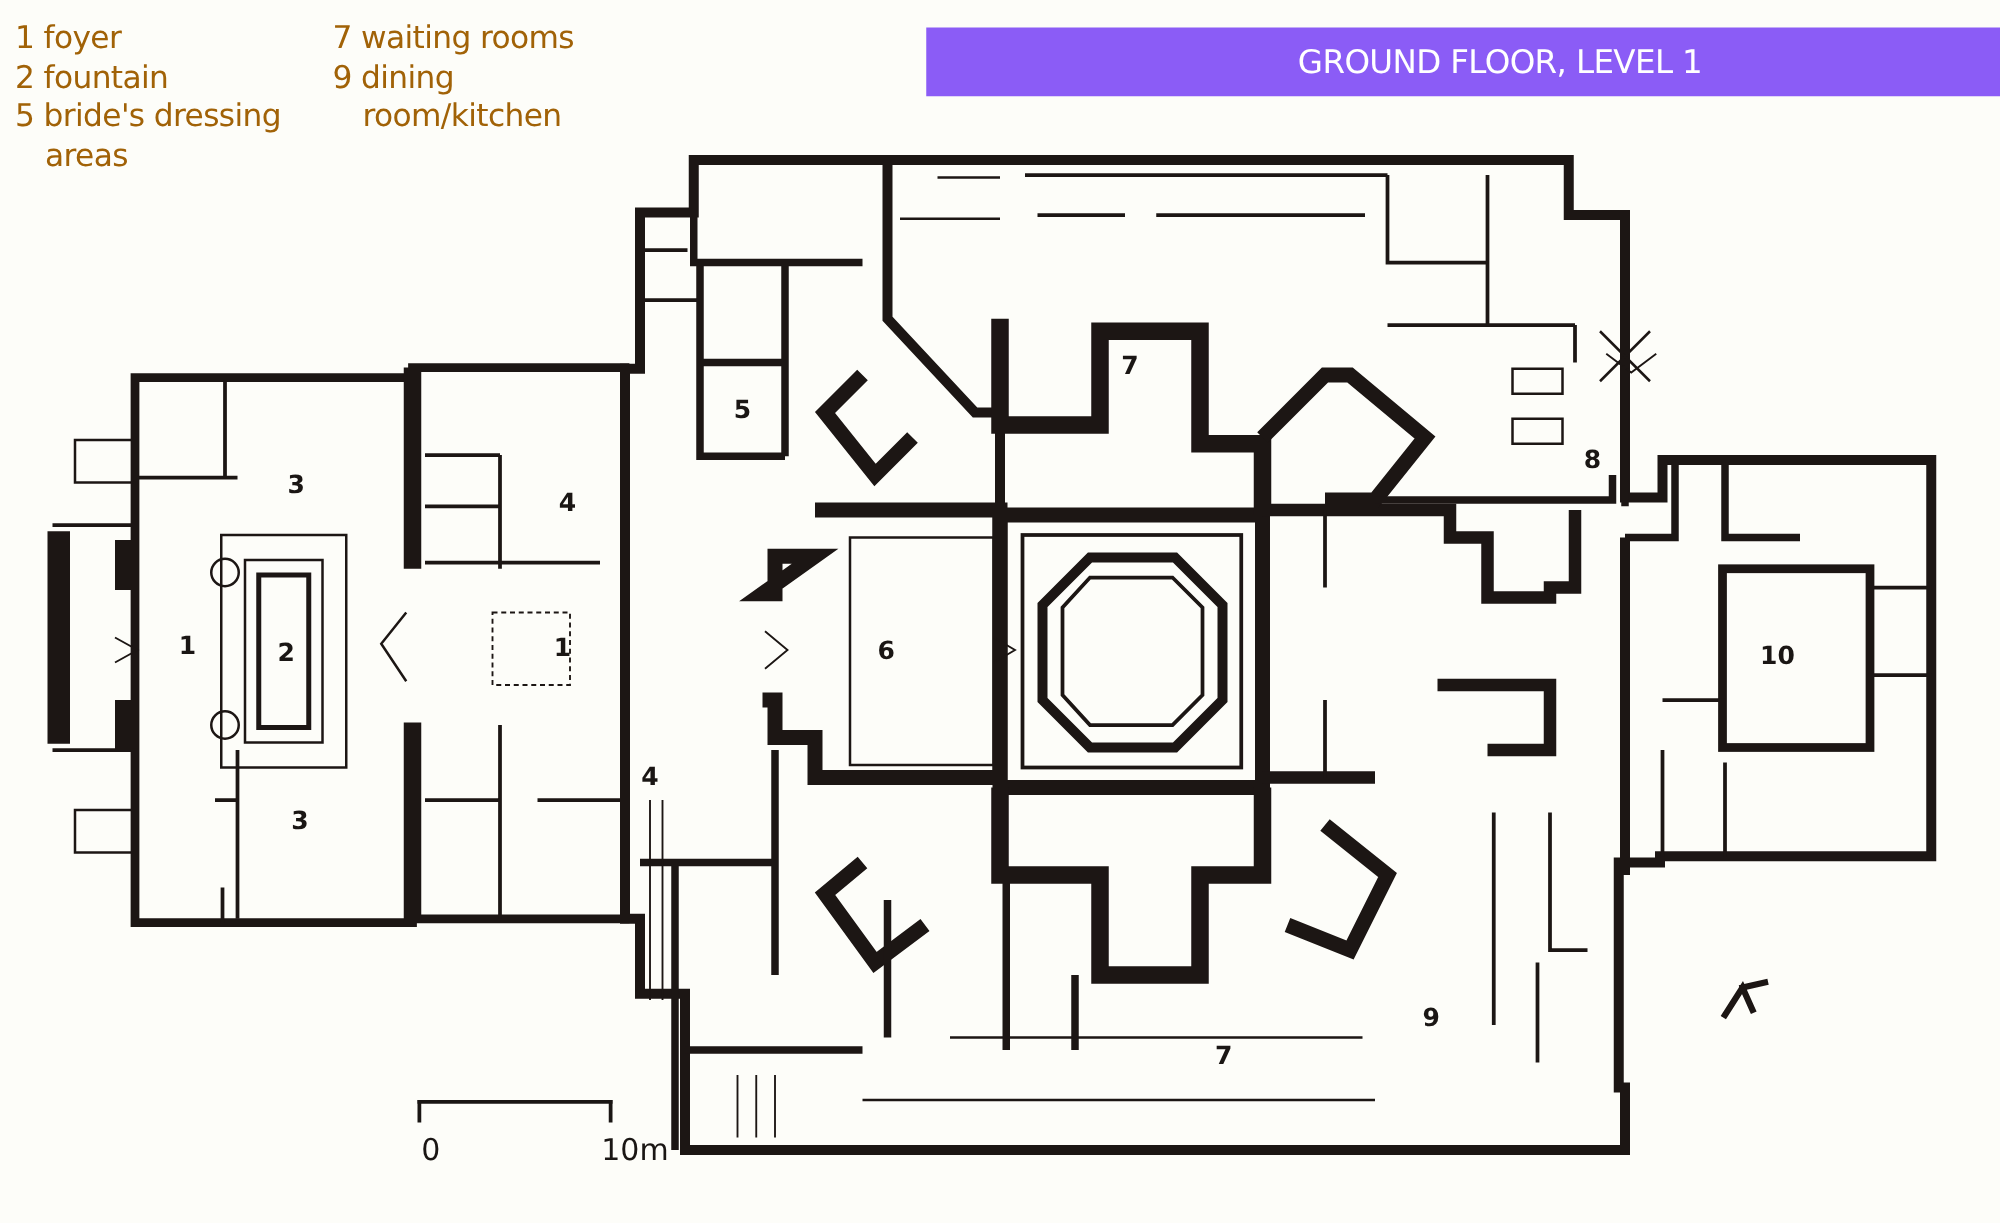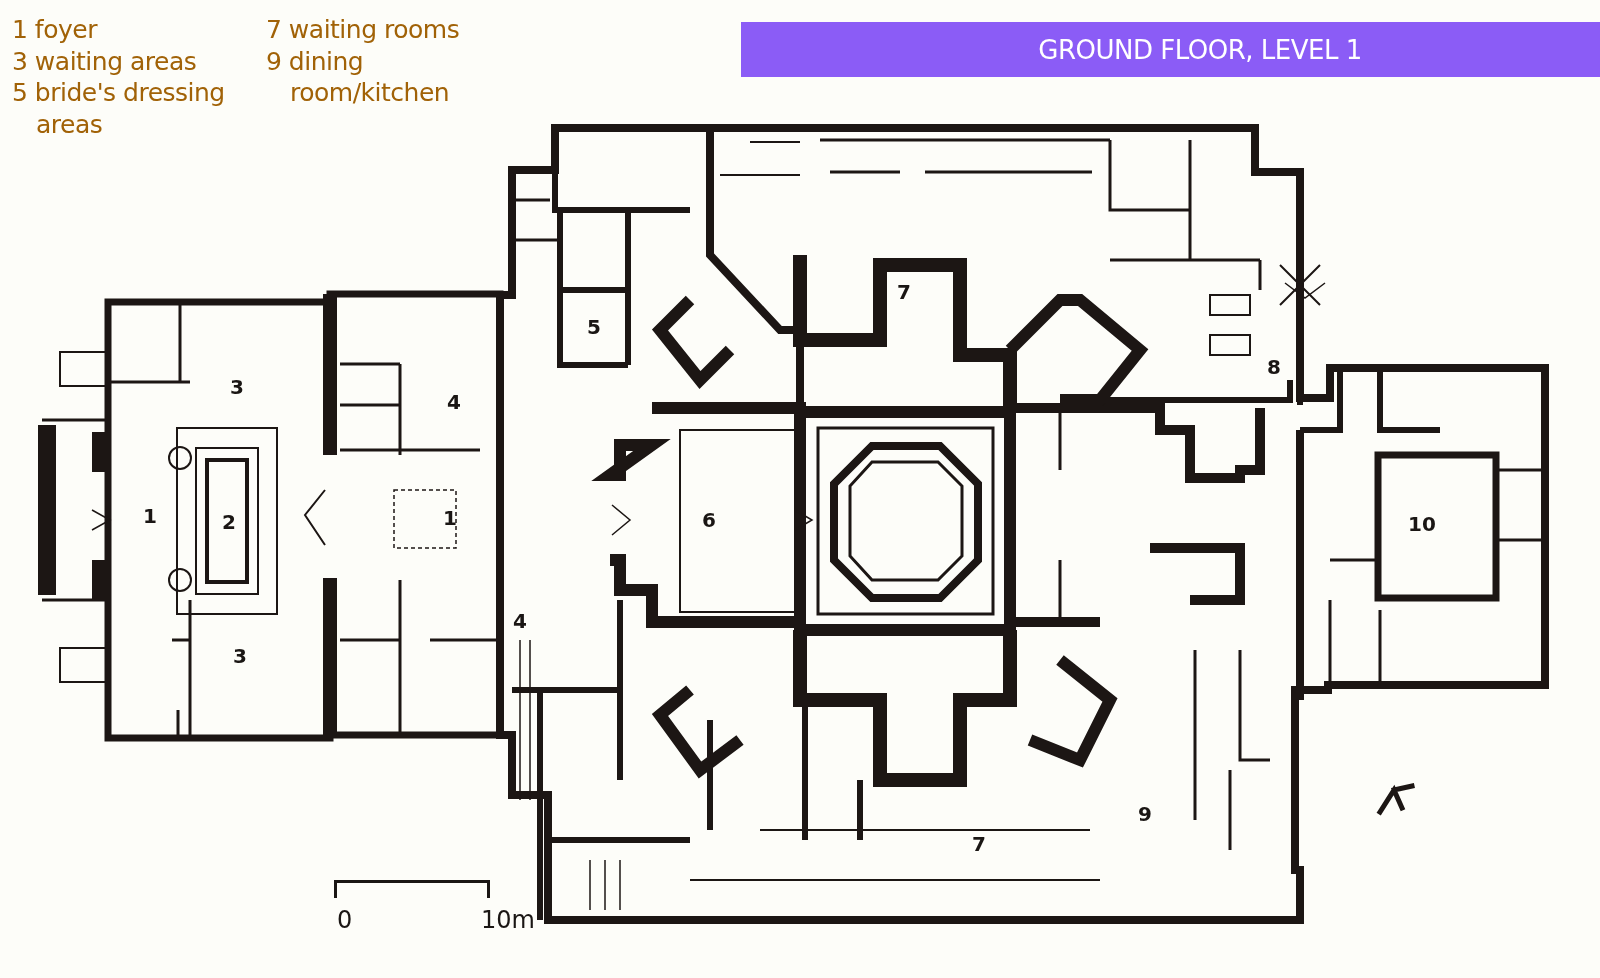--- a/index.html
+++ b/index.html
@@ -13,21 +13,21 @@
   svg.plan{position:absolute;left:0;top:0;}
   .room-label{position:absolute;font-weight:bold;font-size:20px;color:#1a1614;transform:translate(-50%,-50%);}
   .scale{position:absolute;left:334px;top:880px;width:156px;height:18px;border-top:3px solid #1a1614;border-left:3px solid #1a1614;border-right:3px solid #1a1614;box-sizing:border-box;}
   .scale-lbl{position:absolute;font-size:24px;color:#1a1614;}
 </style>
 </head>
 <body>
 
 <div class="legend legend-left">
   <div class="item"><span>1</span> <span>foyer</span></div>
-  <div class="item"><span>3</span> <span>waiting areas</span></div>
+  <div class="item"><span>2</span> <span>fountain</span></div>
   <div class="item"><span>5</span> <span>bride's dressing</span><span class="cont">areas</span></div>
 </div>
 <div class="legend legend-right">
   <div class="item"><span>7</span> <span>waiting rooms</span></div>
   <div class="item"><span>9</span> <span>dining</span><span class="cont">room/kitchen</span></div>
 </div>
 
 <div class="title-bar">
   <span>GROUND FLOOR, LEVEL 1</span>
 </div>

